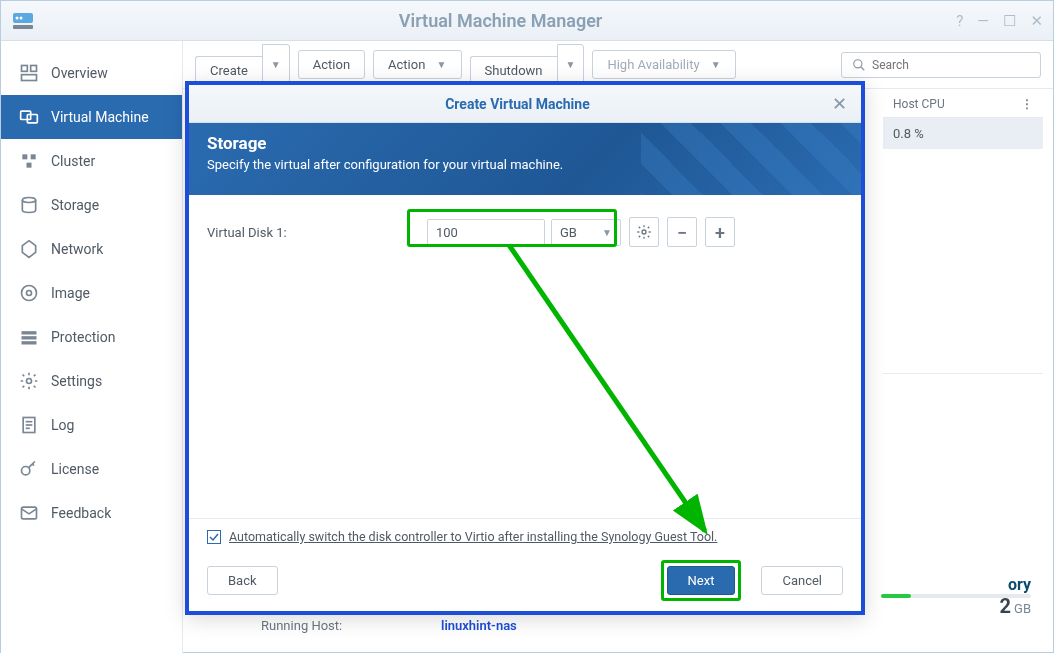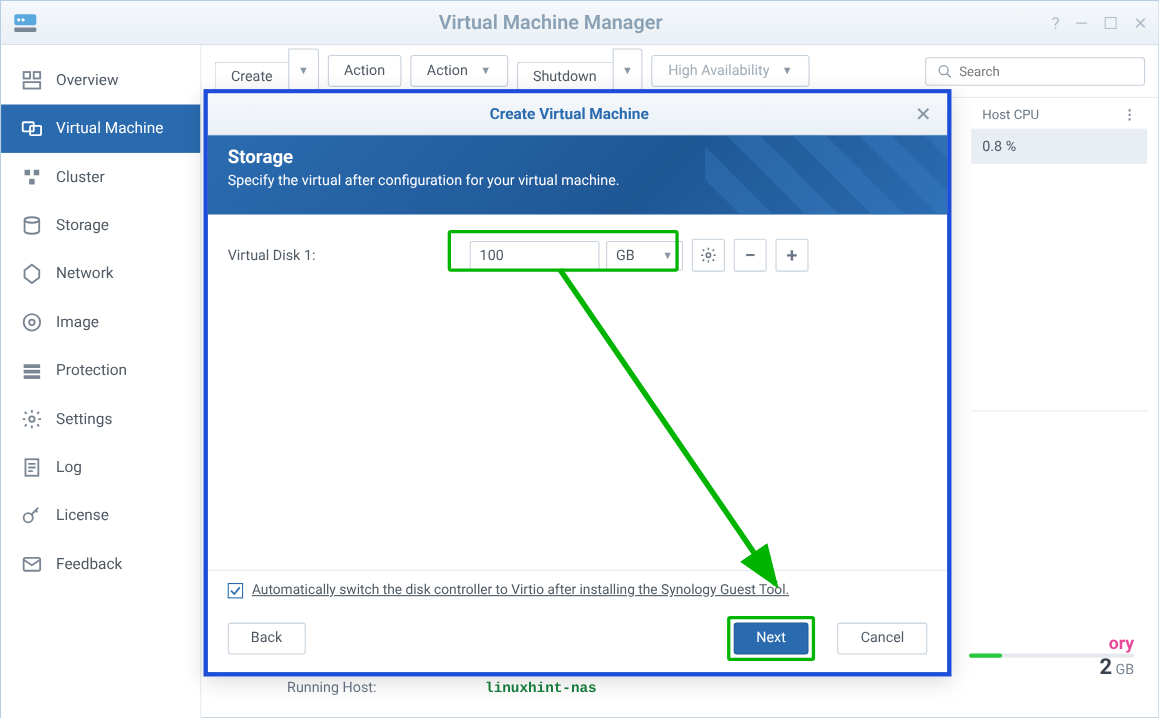--- a/index.html
+++ b/index.html
@@ -33,21 +33,21 @@
 .caret { font-size: 10px; color: #8a98a6; }
 
 .right-panel { position: absolute; right: 10px; top: 50px; width: 160px; }
 .right-panel .label { font-size: 12px; color: #6a7684; padding: 6px 10px; background: #fff; display: flex; justify-content: space-between; border-bottom: 1px solid #e6eaef; }
 .right-panel .label .dots { color: #7a8694; font-weight: bold; cursor: pointer; }
 .right-panel .value { font-size: 13px; color: #505a64; padding: 8px 10px; background: #e8eef4; }
 
 .bottom-info { position: absolute; left: 260px; bottom: 16px; right: 200px; font-size: 13px; color: #6a7684; }
 .bottom-info .row { display: flex; padding: 5px 0; }
 .bottom-info .row .k { width: 180px; }
-.bottom-info .row .v { font-weight: 600; color: #15803d; font-family: Liberation Mono, monospace; }
+.bottom-info .row .v { font-weight: 600; color: #1d4ed8; }
 .bottom-summary { position: absolute; right: 22px; bottom: 36px; text-align: right; }
 .bottom-summary .big { font-size: 20px; font-weight: 700; color: #3a4450; }
 .bottom-summary .unit { font-size: 13px; color: #7a8694; margin-left: 3px; }
 .progress-line { position: absolute; right: 22px; bottom: 56px; width: 150px; height: 4px; background: #e6eaef; border-radius: 2px; }
 .progress-line .fill { height: 4px; background: #28c840; border-radius: 2px; width: 20%; }
 .chip-icon { position: absolute; right: 280px; bottom: 50px; width: 40px; height: 36px; background: #5aa02a; border-radius: 4px; border: 2px solid #d4a82a; }
 .chip-icon::before, .chip-icon::after { content:''; position:absolute; background:#d4a82a; height:4px; width:6px; }
 
 
 .modal { position: absolute; left: 184px; top: 40px; width: 680px; height: 534px; background: #fff; border: 4px solid #1d4ed8; box-shadow: 0 4px 20px rgba(0,0,0,0.15); z-index: 10; display: flex; flex-direction: column; }
@@ -229,21 +229,21 @@
       <div class="row">
           <span class="k">BIOS:</span>
           <span class="v">Legacy BIOS</span>
         </div>
       <div class="row">
           <span class="k">Running Host:</span>
           <span class="v">linuxhint-nas</span>
         </div>
     </div>
     <div class="bottom-summary">
-      <div style="font-size:16px;font-weight:700;color:#ec4899">ory</div>
+      <div style="font-size:16px;font-weight:700;color:#0c4a6e">ory</div>
       <div><span class="big">2</span><span class="unit">GB</span></div>
     </div>
     <div class="progress-line">
         <div class="fill"></div>
       </div>
 
     <div class="modal">
       <div class="modal-header">
         <div class="title">Create Virtual Machine</div>
         <div class="close">✕</div>

